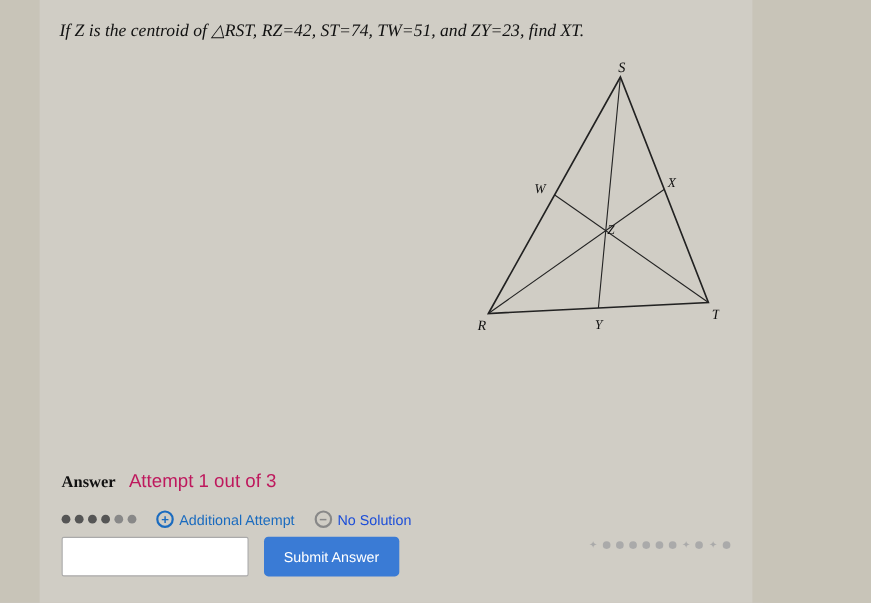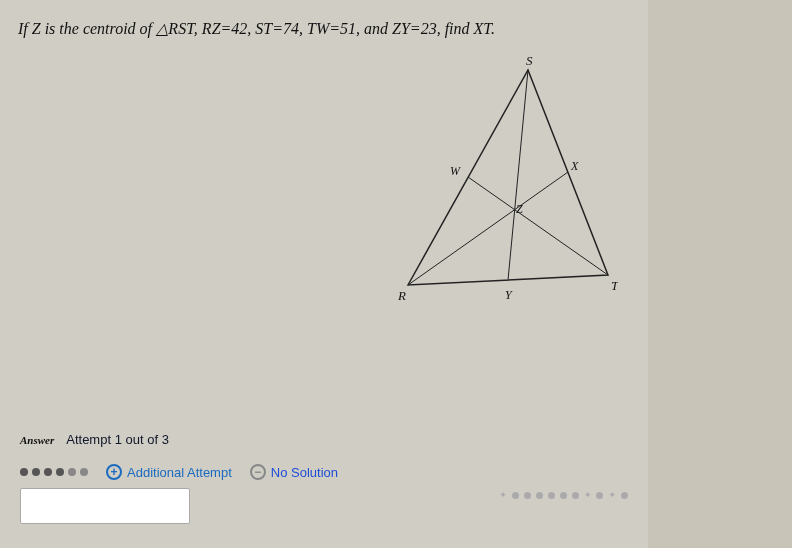--- a/index.html
+++ b/index.html
@@ -9,20 +9,21 @@
       background: #c8c4b8;
       font-family: Georgia, 'Times New Roman', serif;
       overflow: hidden;
       position: relative;
     }
     .page {
       width: 648px;
       height: 548px;
       background: #d0cdc5;
       position: relative;
+      margin-left: 36px;
     }
     .question-text {
       position: absolute;
       top: 18px;
       left: 18px;
       right: 18px;
       font-size: 16px;
       color: #111;
       line-height: 1.4;
       font-style: italic;
@@ -33,30 +34,29 @@
       right: 30px;
       width: 220px;
       height: 260px;
     }
     .answer-section {
       position: absolute;
       bottom: 100px;
       left: 20px;
     }
     .answer-label {
-      font-size: 11px;
+      font-size: 15px;
       font-weight: bold;
       display: inline;
       color: #111;
-      font-style: italic;
     }
     .attempt-label {
-      font-size: 13px;
+      font-size: 17px;
       font-weight: normal;
-      color: #0f172a;
+      color: #be185d;
       margin-left: 8px;
       font-style: normal;
       font-family: Arial, sans-serif;
     }
     .options-row {
       position: absolute;
       bottom: 68px;
       left: 0px;
       display: flex;
       align-items: center;
@@ -220,20 +220,23 @@
     </button>
 
     <button class="option-btn">
       <span class="option-icon-remove">−</span>
       <span class="no-solution-text">No Solution</span>
     </button>
   </div>
 
   <div class="input-row">
     <input type="text" class="answer-input" style="">
+    <button class="submit-btn">
+      <span>Submit Answer</span>
+    </button>
   </div>
 
   <div class="dots-right">
     <span class="dot-sm star">✦</span>
     <span class="dot-sm"></span>
     <span class="dot-sm"></span>
     <span class="dot-sm"></span>
     <span class="dot-sm"></span>
     <span class="dot-sm"></span>
     <span class="dot-sm"></span>

